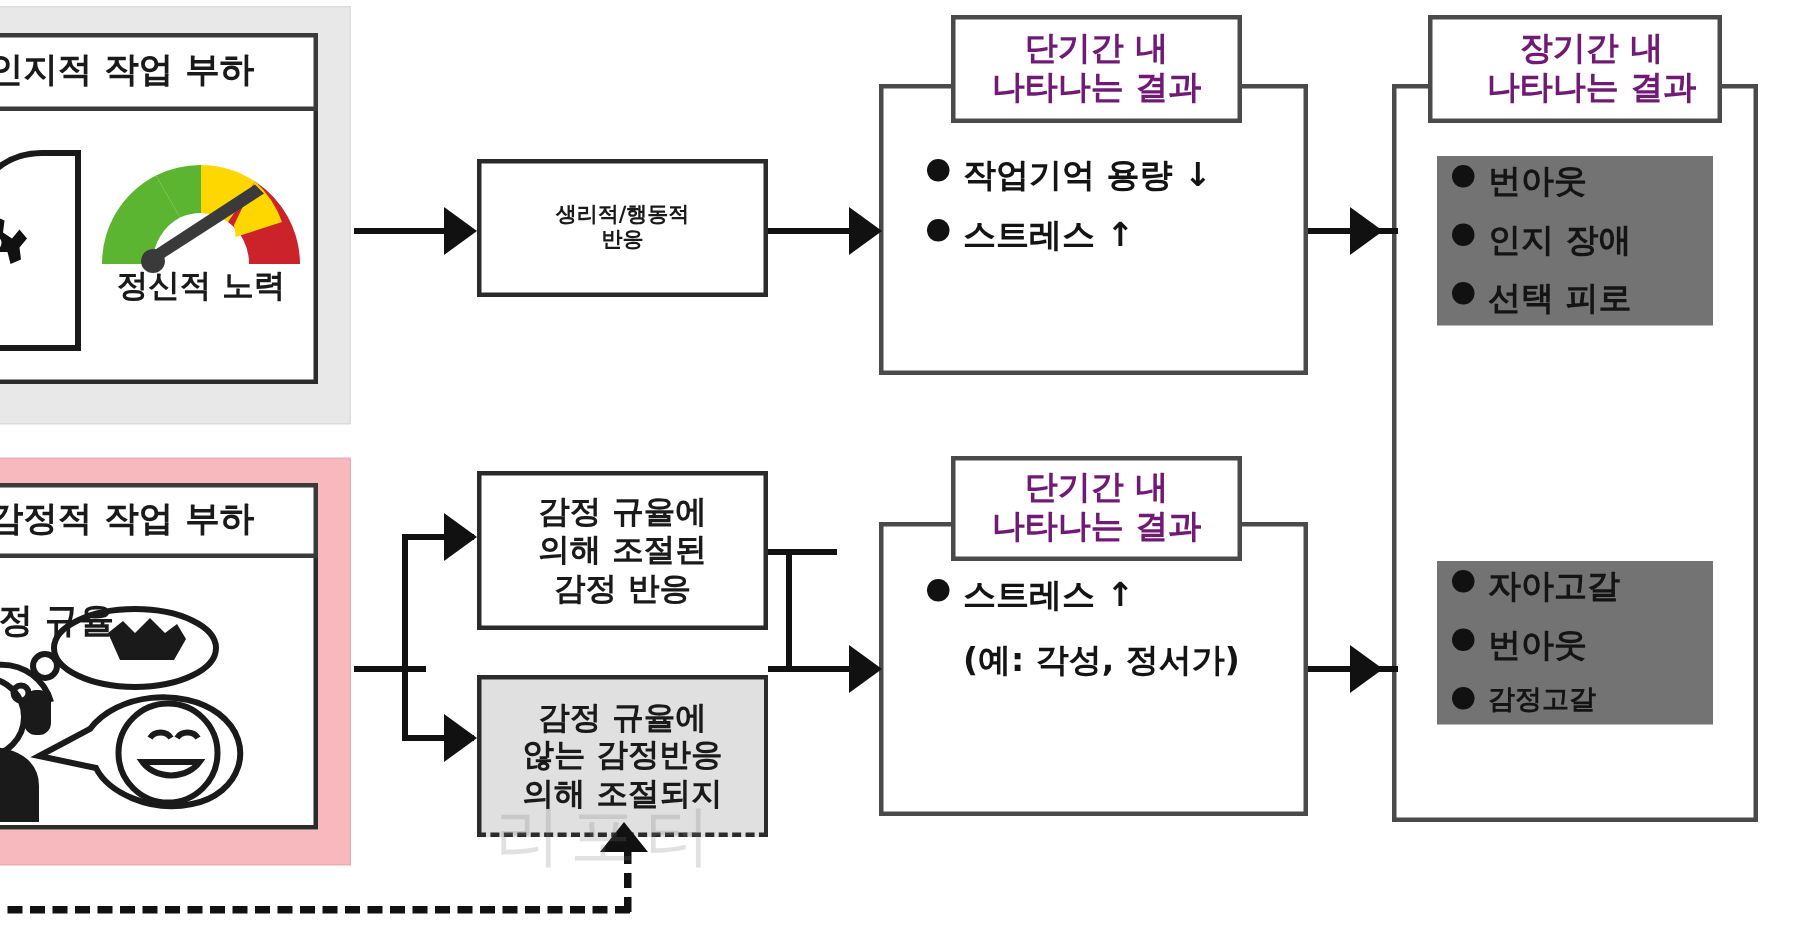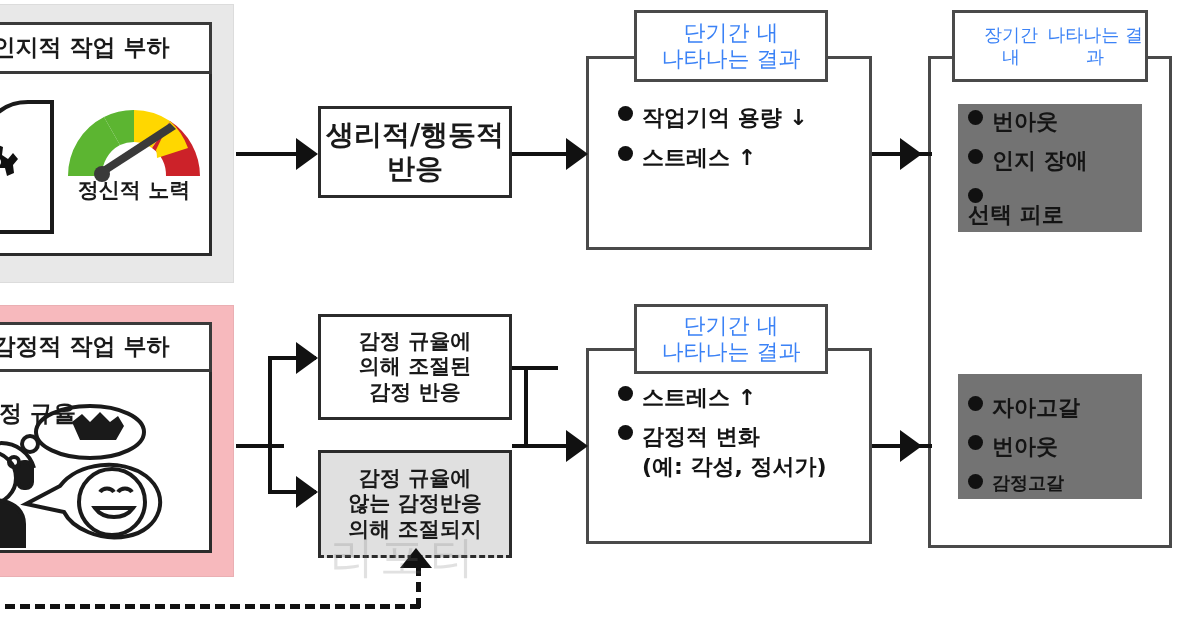--- a/index.html
+++ b/index.html
@@ -67,22 +67,22 @@
     z-index: 2;
   }
   .outcome-header {
     position: absolute;
     background: #ffffff;
     border: 3px solid #4a4a4a;
     display: flex;
     align-items: center;
     justify-content: center;
     text-align: center;
-    font-weight: normal;
-    color: #3b82f6;
+    font-weight: bold;
+    color: #701a75;
     line-height: 1.2;
     z-index: 7;
   }
   .bullet-list {
     position: absolute;
     z-index: 4;
     padding: 6px 10px;
   }
   .bullet-list.shaded { background: #737373; }
   .bullet-row {
@@ -202,21 +202,21 @@
     </g>
   </svg>
 
   <div style="position:absolute; left:-24px; top:398px; font-size:23px; font-weight:bold; color:#1a1a1a;">감정 규율</div>
 
   <div class="label-box" style="left:-50px; top:322px; width:262px; height:50px; font-size:23px;">감정적 작업 부하</div>
 
   <div class="hline" style="left:236px; top:152px; width:72px;"></div>
   <div class="arrow-head" style="left:296px; top:138px;"></div>
 
-  <div class="box" style="left:318px; top:106px; width:194px; height:92px; font-size:28px; flex-direction:column;">
+  <div class="box" style="left:318px; top:106px; width:194px; height:92px; font-size:14px; flex-direction:column;">
     <span>생리적/행동적</span>
     <span>반응</span>
   </div>
 
   <div class="hline" style="left:512px; top:152px; width:72px;"></div>
   <div class="arrow-head" style="left:566px; top:138px;"></div>
 
   <div class="outcome-container" style="left:586px; top:56px; width:286px; height:194px;"></div>
   <div class="outcome-header" style="left:634px; top:10px; width:194px; height:72px; font-size:22px; flex-direction:column;">
     <span>단기간 내</span>
@@ -230,42 +230,42 @@
     <div class="bullet-row" style="font-size:22px; margin-bottom:17px;">
       <span class="bullet-dot"></span>
       <span class="bullet-text">스트레스 ↑</span>
     </div>
   </div>
 
   <div class="hline" style="left:872px; top:152px; width:60px;"></div>
   <div class="arrow-head" style="left:900px; top:138px;"></div>
 
   <div class="outcome-container" style="left:928px; top:56px; width:244px; height:492px;"></div>
-  <div class="outcome-header" style="left:952px; top:10px; width:196px; height:72px; font-size:18px; padding-left:22px;">
+  <div class="outcome-header" style="left:952px; top:10px; width:196px; height:72px; font-size:22px; flex-direction:column;padding-left:22px;">
     <span>장기간 내</span>
     <span>나타나는 결과</span>
   </div>
 
   <div class="bullet-list shaded" style="left:958px; top:104px; width:184px;">
     <div class="bullet-row" style="font-size:22px; margin-bottom:16px;">
       <span class="bullet-dot"></span>
       <span class="bullet-text">번아웃</span>
     </div>
     <div class="bullet-row" style="font-size:22px; margin-bottom:16px;">
       <span class="bullet-dot"></span>
       <span class="bullet-text">인지 장애</span>
     </div>
-    <div class="bullet-row" style="font-size:22px;flex-direction:column;">
+    <div class="bullet-row" style="font-size:22px;">
       <span class="bullet-dot"></span>
       <span class="bullet-text">선택 피로</span>
     </div>
   </div>
 
   <div class="bullet-list shaded" style="left:958px; top:374px; width:184px;">
-    <div class="bullet-row" style="font-size:22px; margin-bottom:16px;margin-top:16px;">
+    <div class="bullet-row" style="font-size:22px; margin-bottom:16px;">
       <span class="bullet-dot"></span>
       <span class="bullet-text">자아고갈</span>
     </div>
     <div class="bullet-row" style="font-size:22px; margin-bottom:16px;">
       <span class="bullet-dot"></span>
       <span class="bullet-text">번아웃</span>
     </div>
     <div class="bullet-row" style="font-size:18px;">
       <span class="bullet-dot"></span>
       <span class="bullet-text">감정고갈</span>
@@ -300,24 +300,20 @@
   <div class="outcome-container" style="left:586px; top:348px; width:286px; height:196px;"></div>
   <div class="outcome-header" style="left:634px; top:304px; width:194px; height:70px; font-size:22px; flex-direction:column;">
     <span>단기간 내</span>
     <span>나타나는 결과</span>
   </div>
   <div class="bullet-list" style="left:608px; top:380px; width:262px;">
     <div class="bullet-row" style="font-size:22px; margin-bottom:16px;">
       <span class="bullet-dot"></span>
       <span class="bullet-text">스트레스 ↑</span>
     </div>
-    <div class="bullet-row" style="font-size:22px;">
-      <span class="bullet-dot"></span>
-      <span class="bullet-text">감정적 변화</span>
-    </div>
     <div class="sub-line" style="font-size:22px; margin-left:24px; margin-top:4px;">(예: 각성, 정서가)</div>
   </div>
 
   <div class="hline" style="left:872px; top:444px; width:60px;"></div>
   <div class="arrow-head" style="left:900px; top:430px;"></div>
 
   <div class="dashed-line" style="left:-40px; top:604px; width:460px;"></div>
   <div class="dashed-vline" style="left:416px; top:566px; height:42px;"></div>
   <div class="arrow-head up" style="left:400px; top:548px;"></div>
 

